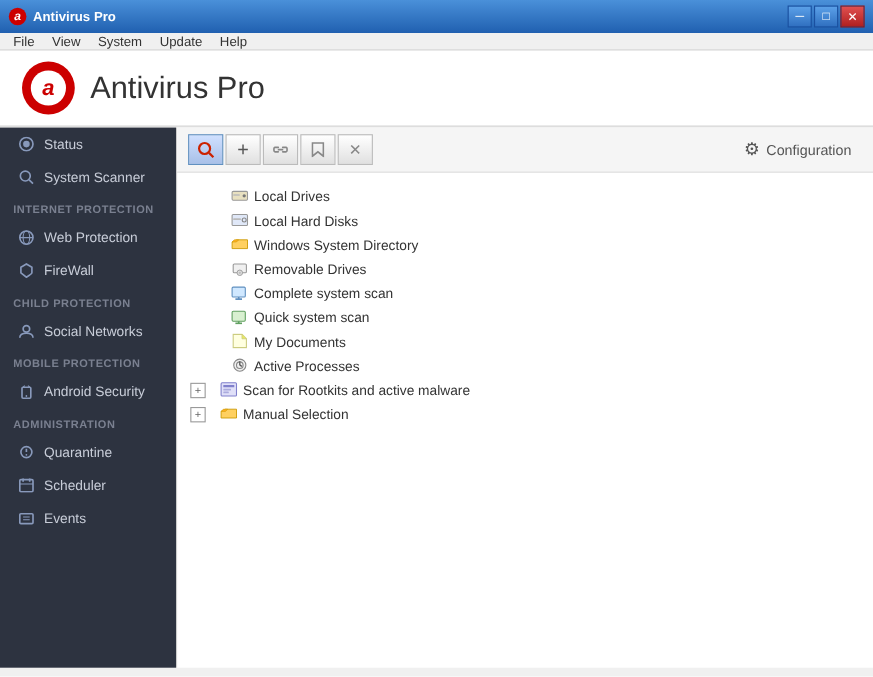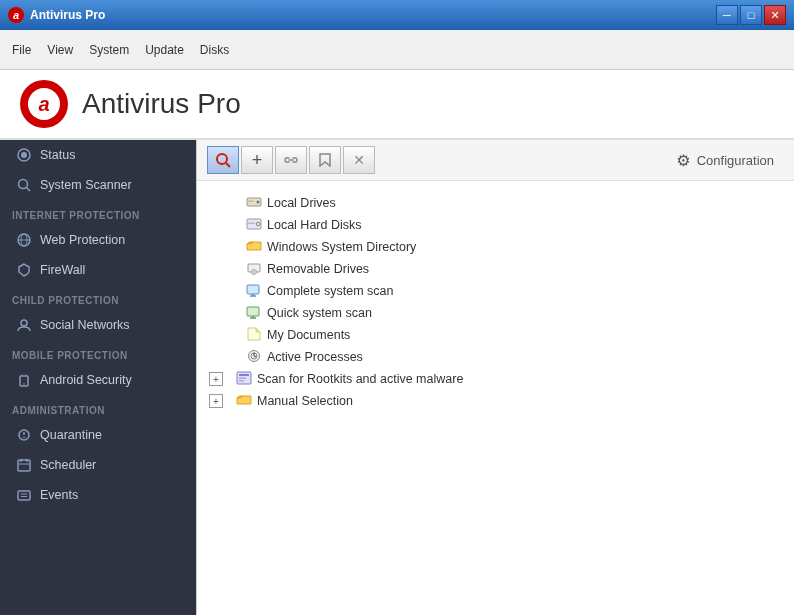--- a/index.html
+++ b/index.html
@@ -40,21 +40,21 @@
       color: white; font-size: 11px;
       display: flex; align-items: center; justify-content: center;
       cursor: pointer;
     }
     .title-bar-btn.close { background: linear-gradient(to bottom, #e05050 0%, #b02020 100%); border-color: #901010; }
 
     
     .menu-bar {
       background: #f0f0f0;
       border-bottom: 1px solid #ccc;
-      height: 40px;
+      height: 16px;
       display: flex;
       align-items: center;
       padding: 0 4px;
     }
     .menu-item {
       padding: 3px 8px;
       cursor: pointer;
       font-size: 12px;
       color: #333;
     }
@@ -90,21 +90,21 @@
     }
 
     
     .main-layout {
       display: flex;
       height: calc(615px - 30px - 24px - 70px);
     }
 
     
     .sidebar {
-      width: 196px;
+      width: 160px;
       background: #2d3340;
       color: #ccc;
       overflow-y: auto;
       flex-shrink: 0;
     }
     .sidebar-section-label {
       font-size: 10px;
       font-weight: 600;
       color: #7a8090;
       padding: 10px 12px 4px 12px;
@@ -213,21 +213,21 @@
     <div class="title-bar-btn">□</div>
     <div class="title-bar-btn close">✕</div>
   </div>
 </div>
 
 <div class="menu-bar">
   <span class="menu-item">File</span>
   <span class="menu-item">View</span>
   <span class="menu-item">System</span>
   <span class="menu-item">Update</span>
-  <span class="menu-item">Disks</span>
+  <span class="menu-item">Help</span>
 </div>
 
 <div class="app-header">
   <div class="app-logo">
     <div class="app-logo-inner">
       <span class="app-logo-a">a</span>
     </div>
   </div>
   <h1 class="app-title">Antivirus Pro</h1>
 </div>

